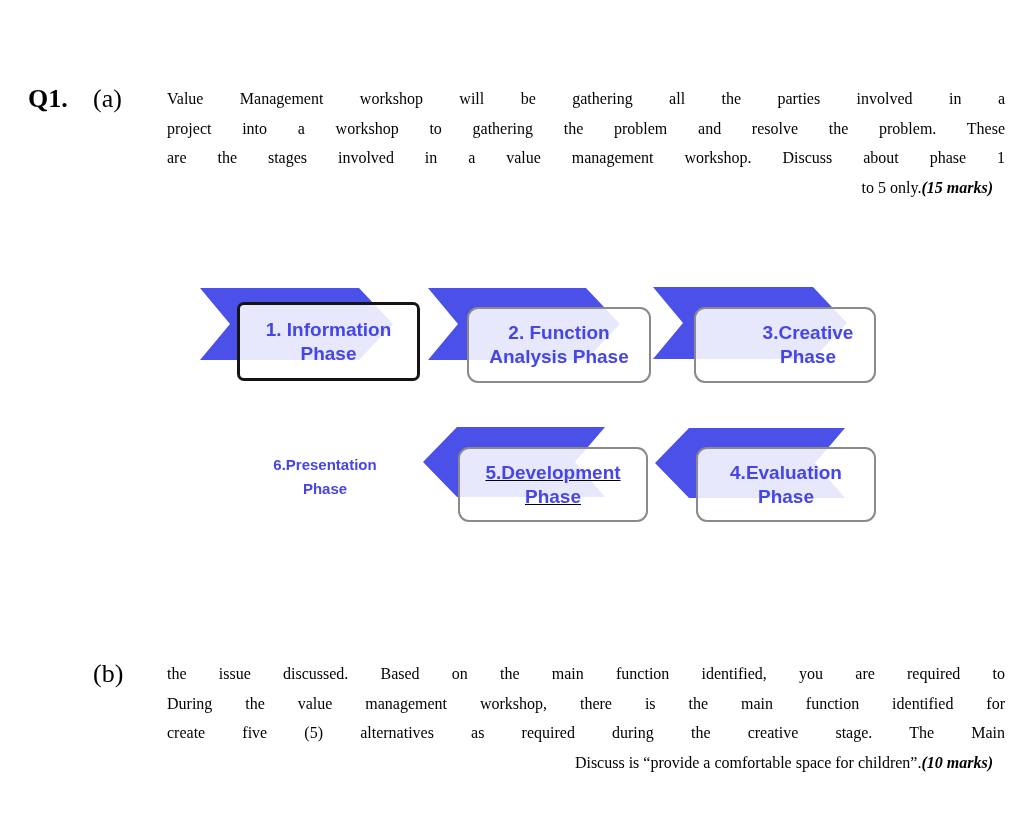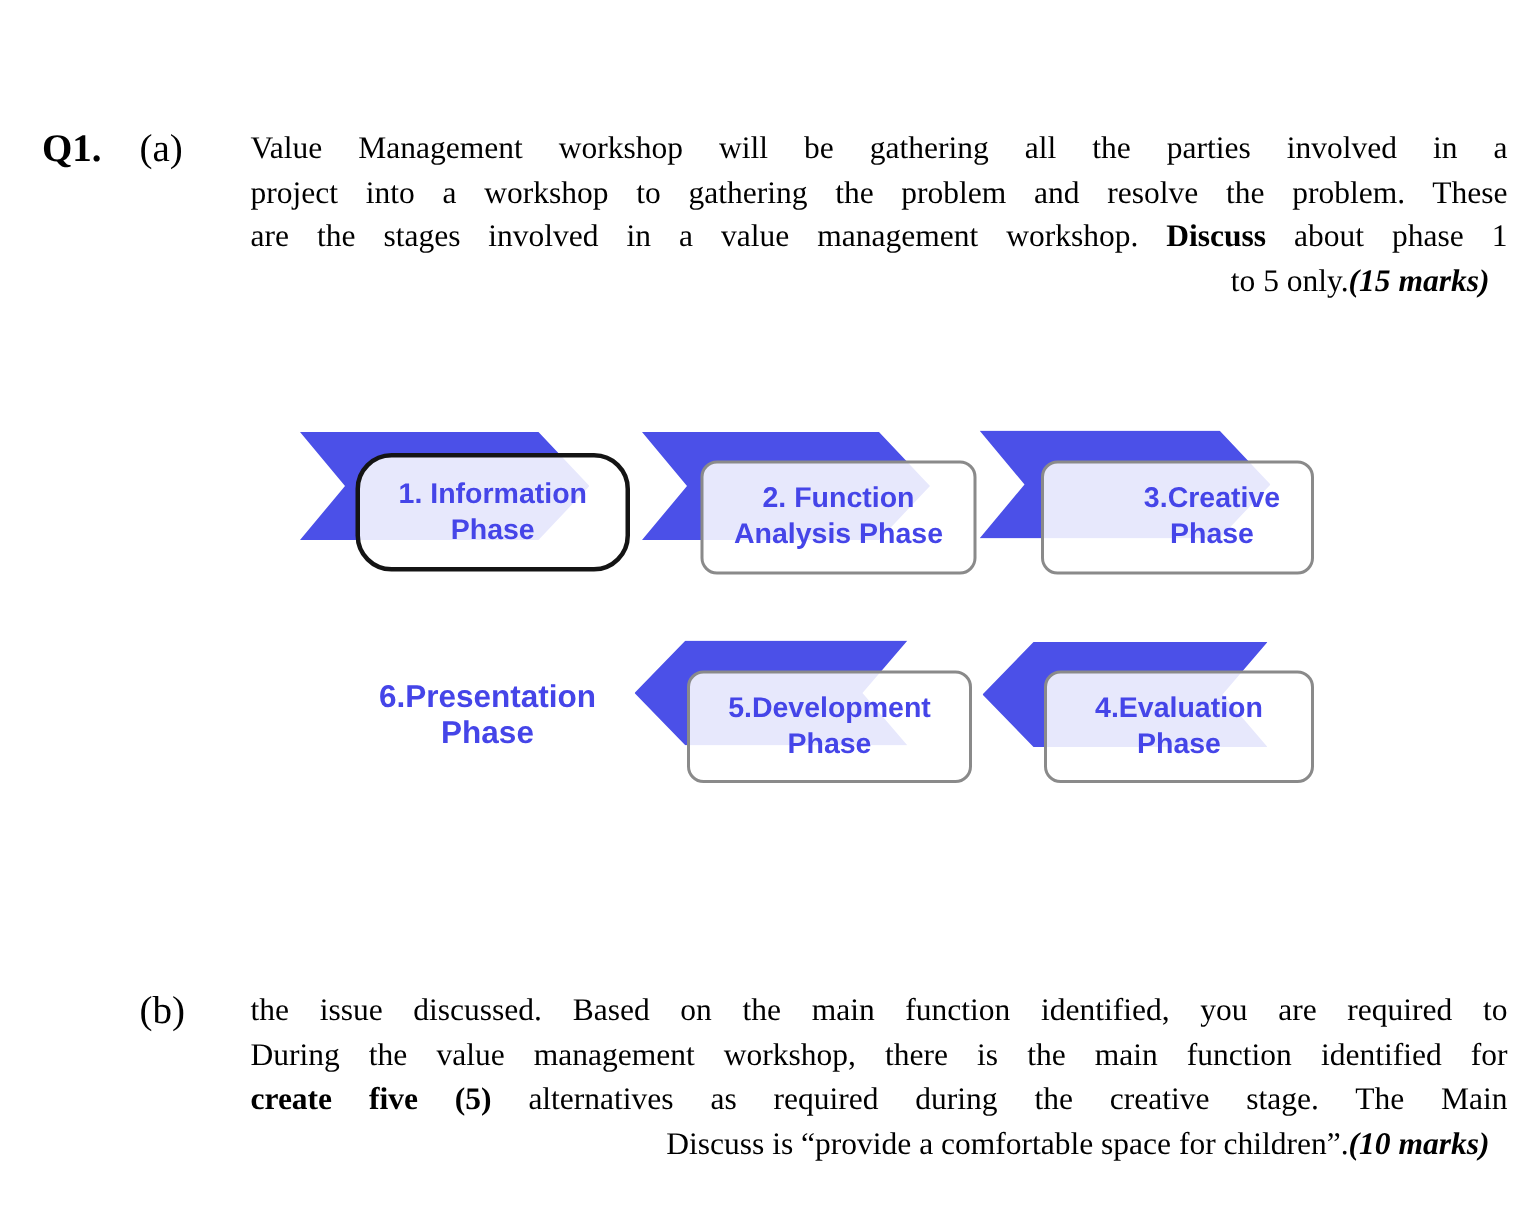--- a/index.html
+++ b/index.html
@@ -8,50 +8,50 @@
     --border-gray:#8a8a8a;
     --border-black:#141414;
   }
   *{margin:0;padding:0;box-sizing:border-box;}
   html,body{width:1024px;height:818px;background:#ffffff;}
   body{position:relative;font-family:"Liberation Serif",serif;color:#000;overflow:hidden;}
 
   
   .qlabel{position:absolute;font-size:26px;line-height:29.5px;}
   .qnum{font-weight:bold;}
-  .para{position:absolute;width:838px;font-size:21px;line-height:29.5px;}
+  .para{position:absolute;width:838px;font-size:16px;line-height:29.5px;}
   .pline{text-align:justify;text-align-last:justify;white-space:normal;}
   .pline-last{display:flex;justify-content:flex-end;align-items:baseline;}
-  .b{font-weight:bold;}
+  .b{font-weight:normal;}
   .marks{font-weight:bold;font-style:italic;padding-right:12px;white-space:nowrap;}
 
   
   .diagram{position:absolute;inset:0;}
   .chev{position:absolute;background:var(--chevron-blue);}
   .chev-r{clip-path:polygon(0 0, calc(100% - 34px) 0, 100% 50%, calc(100% - 34px) 100%, 0 100%, 30px 50%);}
   .chev-l{clip-path:polygon(100% 0, 34px 0, 0 50%, 34px 100%, 100% 100%, calc(100% - 30px) 50%);}
   .pbox{position:absolute;background:rgba(255,255,255,0.87);
         border:2.5px solid var(--border-gray);border-radius:11px;
         display:flex;align-items:center;justify-content:center;}
-  .pbox.black{border:3px solid var(--border-black);border-radius:24px;}
+  .pbox.black{border:3px solid var(--border-black);border-radius:7px;}
   .plabel{font-family:"Liberation Sans",sans-serif;font-weight:700;font-size:19px;
           line-height:24px;color:var(--label-blue);text-align:center;}
   .plabel-free{position:absolute;font-family:"Liberation Sans",sans-serif;font-weight:700;
-          font-size:21px;line-height:24px;color:var(--label-blue);text-align:center;}
+          font-size:15px;line-height:24px;color:var(--label-blue);text-align:center;}
 
   
   #c1{left:200px;top:288px;width:193px;height:72px;}
   #c2{left:428px;top:288px;width:192px;height:72px;}
   #c3{left:653px;top:287px;width:194px;height:72px;}
   #c5{left:423px;top:427px;width:182px;height:70px;}
   #c4{left:655px;top:428px;width:190px;height:70px;}
   #b1{left:237px;top:302px;width:183px;height:79px;}
   #b2{left:467px;top:307px;width:184px;height:76px;}
   #b3{left:694px;top:307px;width:182px;height:76px;padding-left:46px;}
-  #b5{left:458px;top:447px;width:190px;height:75px;}
+  #b5{left:458px;top:447px;width:190px;height:75px;text-decoration:underline;}
   #b4{left:696px;top:447px;width:180px;height:75px;}
   #label6{left:240px;top:453px;width:170px;}
 
   #qnum-a{left:28px;top:84px;}
   #part-a{left:93px;top:84px;}
   #para-a{left:167px;top:84px;}
   #part-b{left:93px;top:659px;}
   #para-b{left:167px;top:659px;}
 </style>
 </head>

